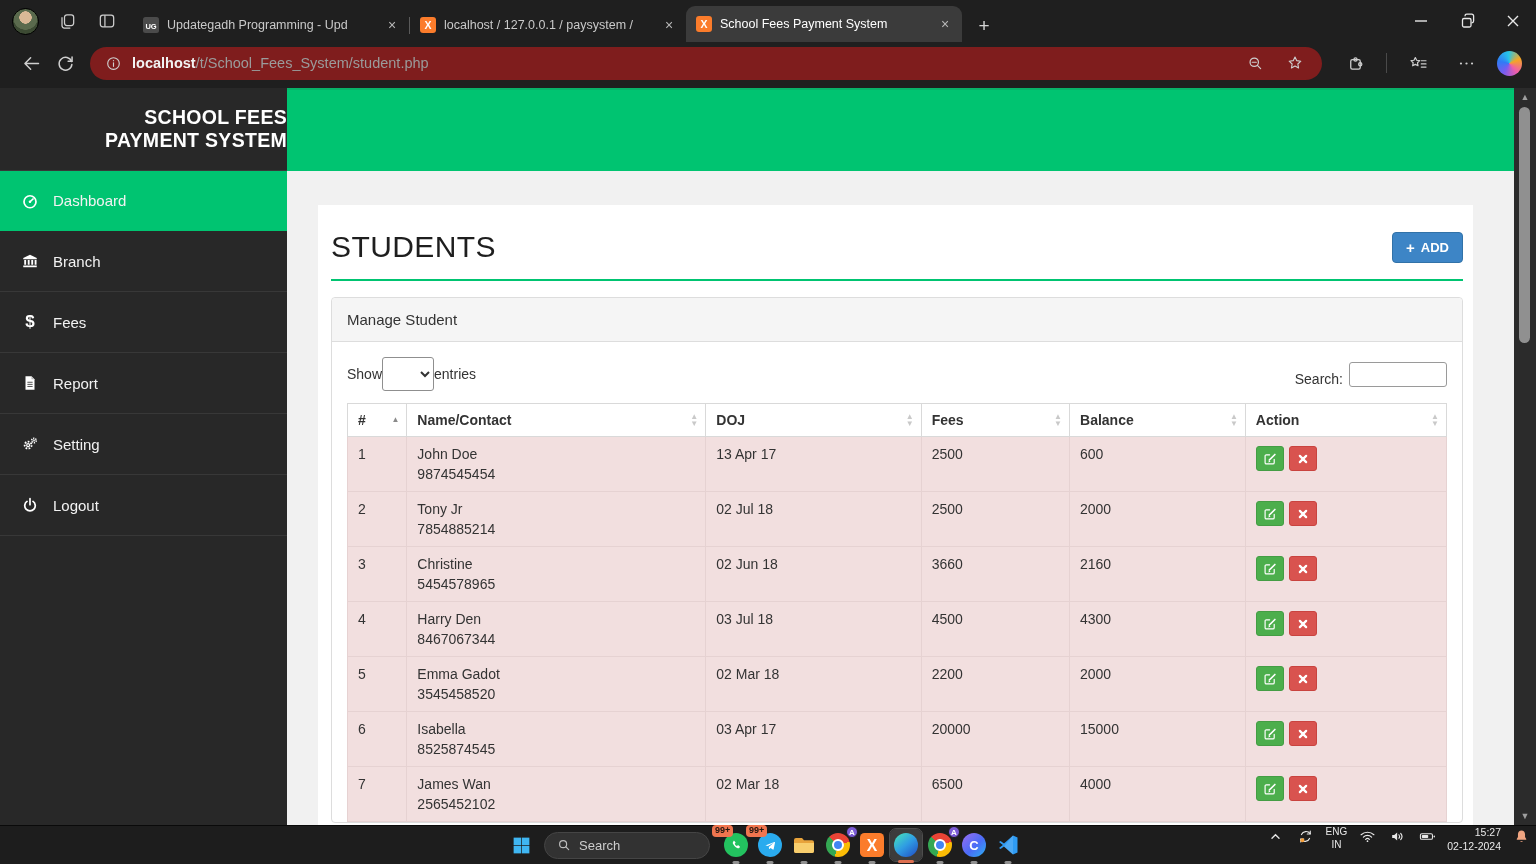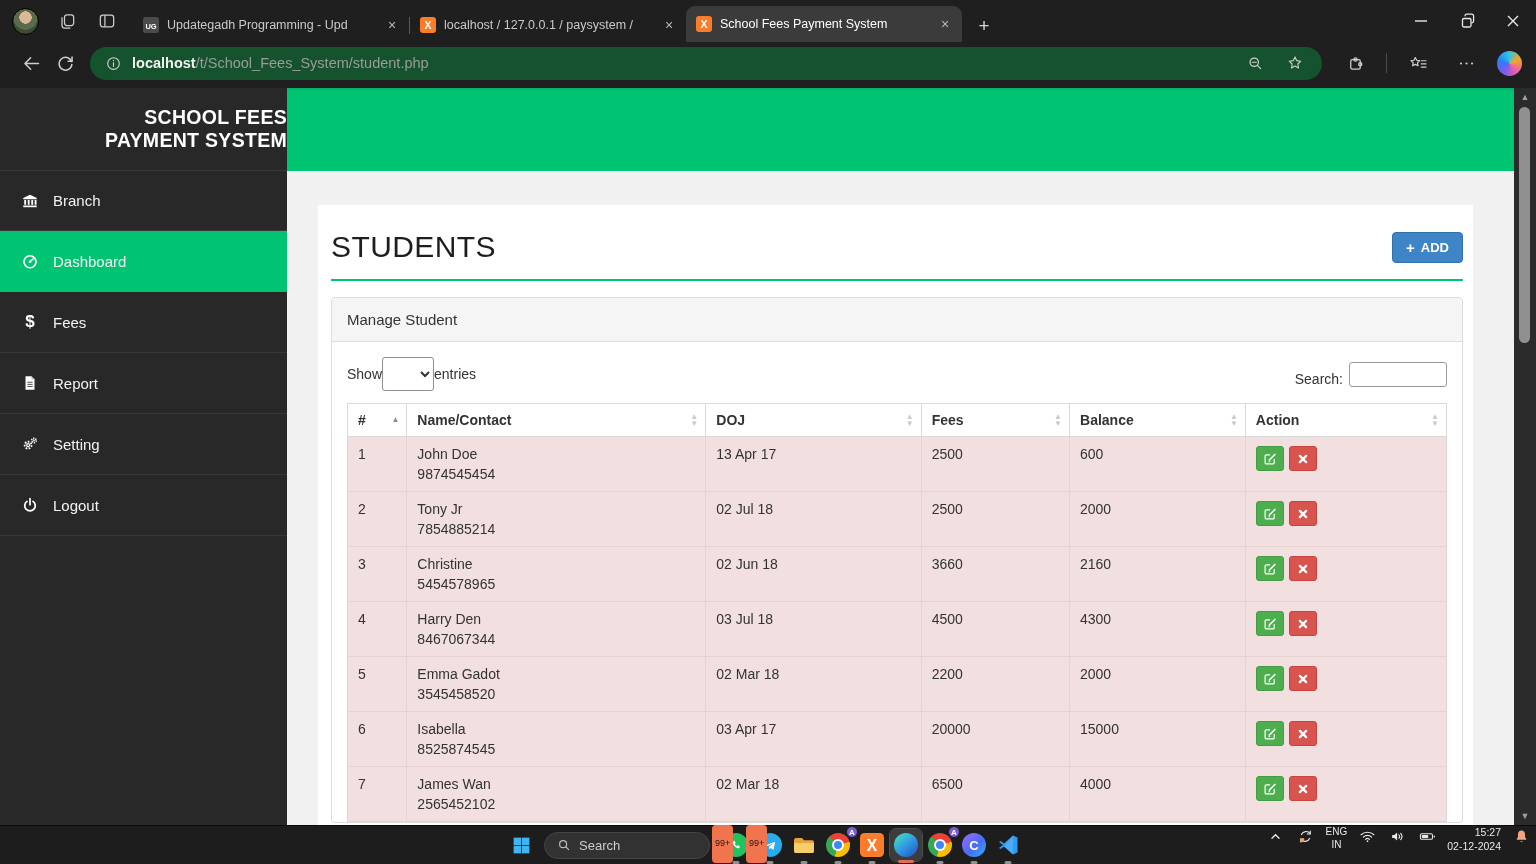--- a/index.html
+++ b/index.html
@@ -33,21 +33,21 @@
     font-size:19px;font-weight:300;cursor:pointer;border-radius:6px;line-height:1}
   .tb-spacer{flex:1}
   .win-controls{display:flex;height:42px}
   .win-btn{width:46px;height:42px;display:flex;align-items:center;justify-content:center;cursor:pointer}
   .win-btn svg{width:24px;height:24px}
 
   
   .toolbar{height:46px;background:var(--chrome-bg);display:flex;align-items:center;flex:none;padding:0 10px 4px 14px}
   .nav-ic{width:34px;height:34px;display:flex;align-items:center;justify-content:center;cursor:pointer;flex:none}
   .nav-ic svg{width:21px;height:21px}
-  .addressbar{flex:1;height:33px;margin:0 16px 0 8px;background:#14532d;border-radius:17px;
+  .addressbar{flex:1;height:33px;margin:0 16px 0 8px;background:#7f1d1d;border-radius:17px;
     display:flex;align-items:center;padding:0 14px 0 12px;cursor:text}
   .addressbar .info{width:22px;height:22px;display:flex;align-items:center;justify-content:center;margin-right:8px;flex:none}
   .addressbar svg{width:17px;height:17px}
   .url{flex:1;font-size:14.5px;white-space:nowrap;overflow:hidden}
   .url .host{color:#f2f2f2;font-weight:bold}
   .url .path{color:#9b9b9b}
   .pill-ic{width:26px;height:26px;display:flex;align-items:center;justify-content:center;margin-left:14px;cursor:pointer;flex:none}
   .pill-ic svg{width:18px;height:18px}
   .tb-right{display:flex;align-items:center;gap:14px;padding-right:4px}
   .tb-right .nav-ic svg{width:19px;height:19px}
@@ -128,22 +128,22 @@
   .tapp-ic svg{width:24px;height:24px}
   .tapp-ic.whatsapp{background:#23c25f}
   .tapp-ic.whatsapp svg,.tapp-ic.telegram svg{width:17px;height:17px}
   .tapp-ic.telegram{background:#2aabee}
   .tapp-ic.file-explorer,.tapp-ic.vscode,.tapp-ic.xampp{border-radius:0;background:transparent}
   .tapp-ic.chrome{background:conic-gradient(from -45deg,#ea4335 0 120deg,#fbbc05 0 240deg,#34a853 0 360deg);position:relative}
   .tapp-ic.chrome::after{content:"";position:absolute;width:8px;height:8px;background:#4285f4;
     border:2.5px solid #fff;border-radius:50%}
   .tapp-ic.edge{background:linear-gradient(140deg,#45e0bd 5%,#2f9ce3 50%,#2253c7 95%)}
   .tapp-ic.c-app{background:linear-gradient(135deg,#9b6df2,#4a6cf7 55%,#2bb3f0);color:#fff;font-weight:bold;font-size:13px}
-  .badge{position:absolute;top:-4px;left:-8px;background:#f0754f;color:#22160f;font-size:9px;font-weight:normal;
-    padding:14px 3px;border-radius:4px;line-height:1.1;z-index:2}
+  .badge{position:absolute;top:-4px;left:-8px;background:#f0754f;color:#22160f;font-size:9px;font-weight:bold;
+    padding:1px 3px;border-radius:4px;line-height:1.1;z-index:2}
   .pbadge{position:absolute;top:-3px;right:-4px;width:12px;height:12px;border-radius:50%;background:#7c5cd6;
     color:#fff;font-size:8px;font-weight:bold;display:flex;align-items:center;justify-content:center;
     border:1px solid #1d1d1d;z-index:2}
   .indicator{position:absolute;bottom:-3px;left:50%;transform:translateX(-50%);width:7px;height:3px;
     border-radius:2px;background:#8f8f8f}
   .tapp.active .indicator{width:16px;background:#dd6f50;bottom:-2px}
   .tk-tray{position:absolute;right:5px;top:0;height:100%;display:flex;align-items:flex-start;gap:10px;color:#e9e9e9}
   .tray-ic{width:20px;height:20px;display:flex;align-items:center;justify-content:center;cursor:pointer}
   .tray-ic svg{width:17px;height:17px}
   .tray-lang{font-size:10px;line-height:1.25;text-align:center;cursor:pointer}
@@ -285,42 +285,42 @@
   </div>
 
   <div class="content">
 
     <aside class="sidebar">
       <div class="side-title">
         <span>SCHOOL FEES</span>
         <span>PAYMENT SYSTEM</span>
       </div>
       <nav id="side-items">
+          <div class="side-item active">
+            <span class="ic">
+              <svg viewBox="0 0 24 24">
+                <circle cx="12" cy="13" r="8" fill="none" stroke="#fff" stroke-width="2.3"></circle>
+                <path d="M12 13l4.2-3.8" stroke="#fff" stroke-width="2" stroke-linecap="round"></path>
+                <circle cx="12" cy="13" r="1.7" fill="#fff"></circle>
+              </svg>
+            </span>
+            <span>Dashboard</span>
+          </div>
           <div class="side-item">
             <span class="ic">
               <svg viewBox="0 0 24 24" fill="#fff">
                 <path d="M12 3.5L21 8v1.6H3V8z"></path>
                 <rect x="4.3" y="10.6" width="2.5" height="6.4"></rect>
                 <rect x="9" y="10.6" width="2.5" height="6.4"></rect>
                 <rect x="13.7" y="10.6" width="2.5" height="6.4"></rect>
                 <rect x="18.2" y="10.6" width="2.5" height="6.4"></rect>
                 <rect x="3" y="18" width="18" height="2.3"></rect>
               </svg>
             </span>
             <span>Branch</span>
-          </div>
-          <div class="side-item active">
-            <span class="ic">
-              <svg viewBox="0 0 24 24">
-                <circle cx="12" cy="13" r="8" fill="none" stroke="#fff" stroke-width="2.3"></circle>
-                <path d="M12 13l4.2-3.8" stroke="#fff" stroke-width="2" stroke-linecap="round"></path>
-                <circle cx="12" cy="13" r="1.7" fill="#fff"></circle>
-              </svg>
-            </span>
-            <span>Dashboard</span>
           </div>
           <div class="side-item">
             <span class="ic">
               <span class="dollar-glyph">$</span>
             </span>
             <span>Fees</span>
           </div>
           <div class="side-item">
             <span class="ic">
               <svg viewBox="0 0 24 24">

